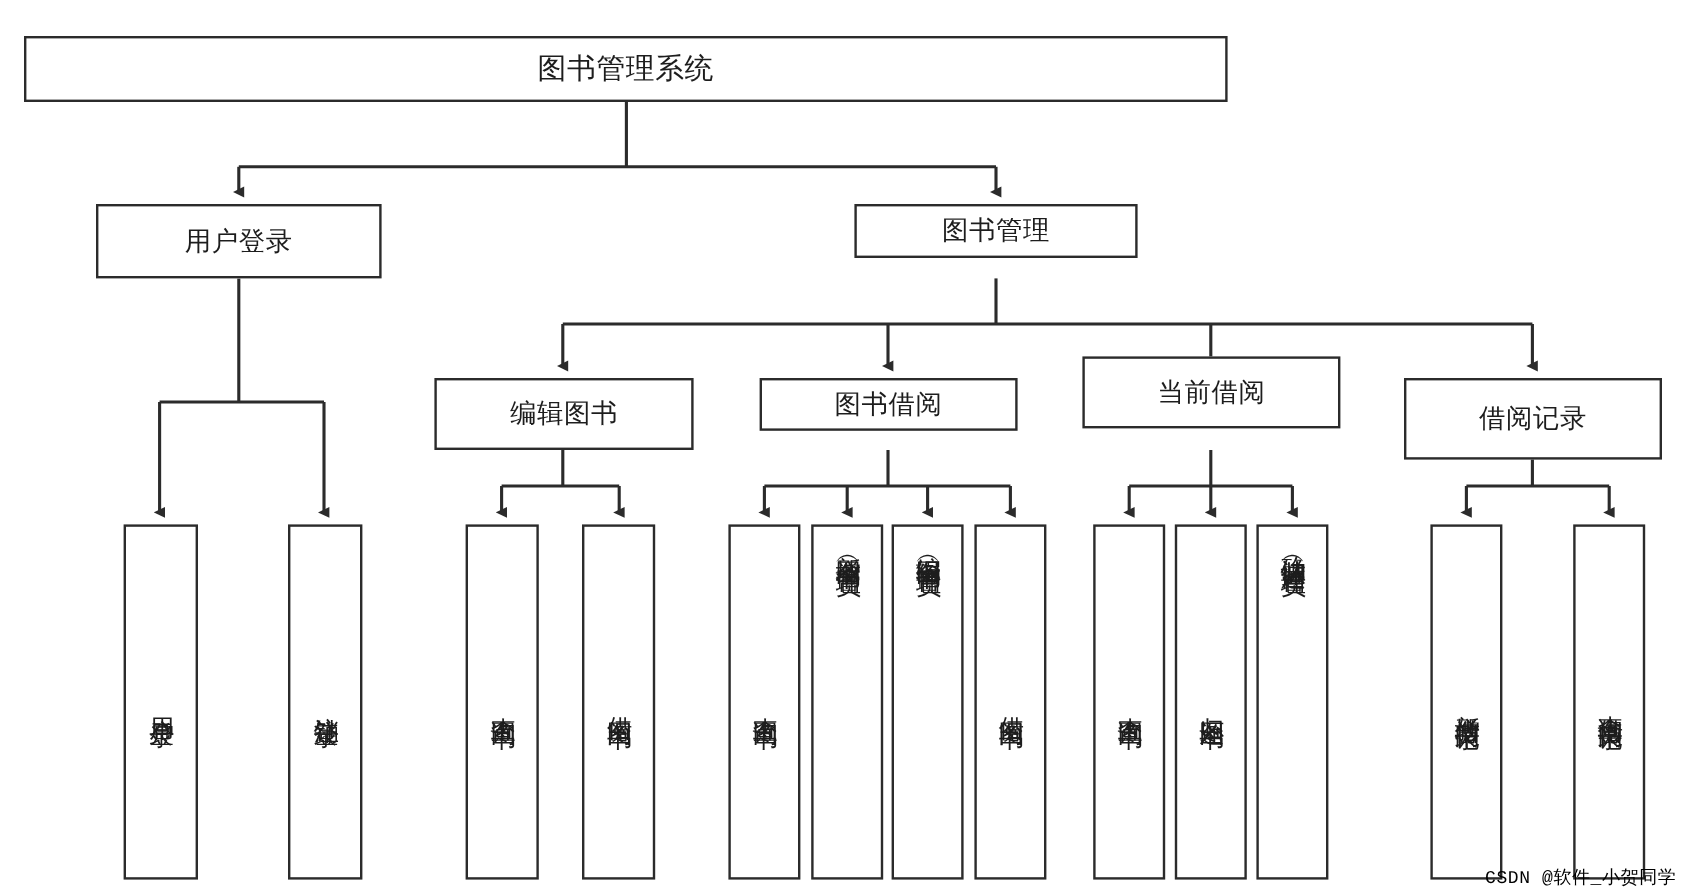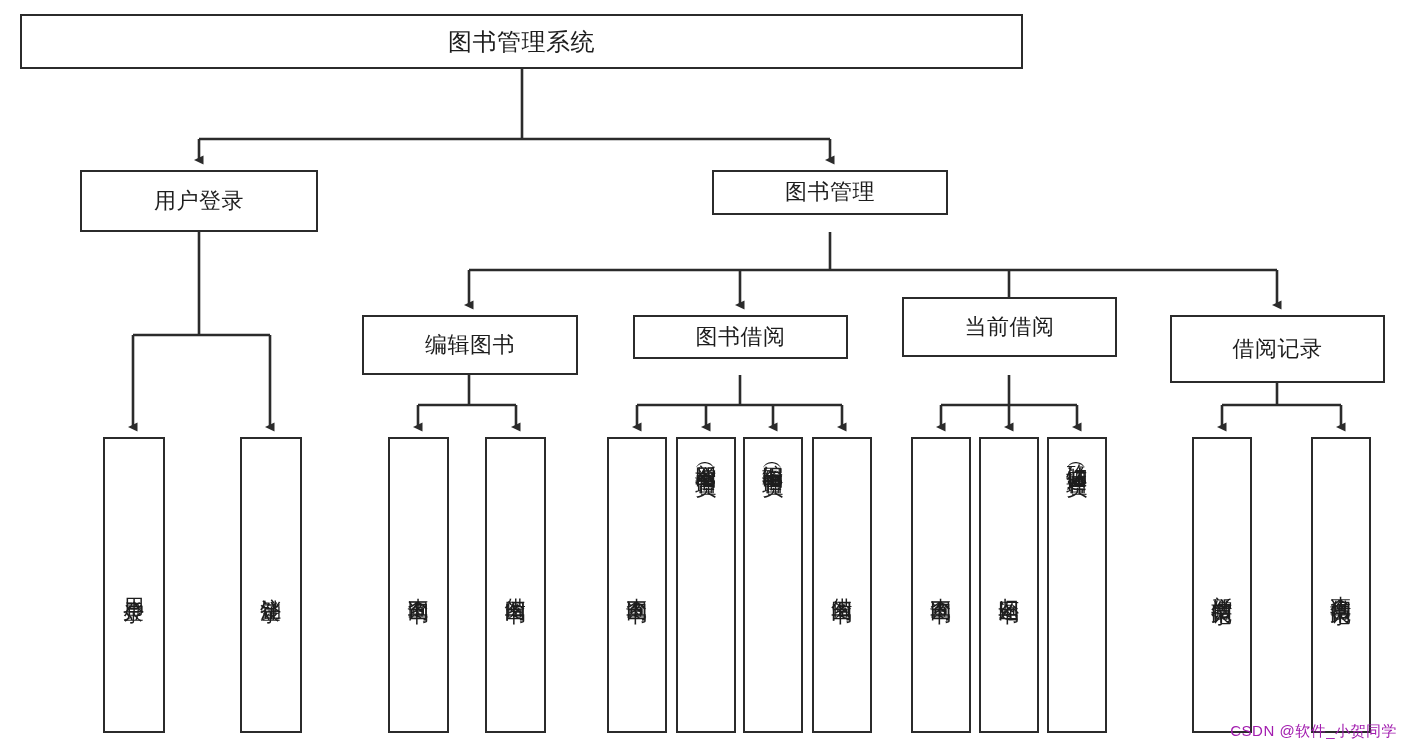--- a/index.html
+++ b/index.html
@@ -67,24 +67,25 @@
   }
   .node.leaf.center-text {
     align-items: center;
     padding-top: 0;
   }
   #watermark {
     position: absolute;
     right: 8px;
     bottom: 6px;
     font-size: 15px;
-    color: #a21caf;
+    color: #000000;
     letter-spacing: 0.5px;
     z-index: 5;
     white-space: nowrap;
+    font-family: Liberation Mono, monospace;
   }
 </style>
 </head>
 <body>
 
 <div id="diagram-root">
 
   <svg id="edge-layer" viewBox="0 0 1405 747" xmlns="http://www.w3.org/2000/svg">
     <defs>
       <marker id="arrow" markerWidth="10" markerHeight="10" refX="5" refY="5" orient="auto" markerUnits="userSpaceOnUse">
@@ -132,21 +133,21 @@
       <line x1="1009" y1="405" x2="1009" y2="427" marker-end="url(#arrow)"></line>
       <line x1="1077" y1="405" x2="1077" y2="427" marker-end="url(#arrow)"></line>
 
       <line x1="1277" y1="375" x2="1277" y2="405"></line>
       <line x1="1222" y1="405" x2="1341" y2="405"></line>
       <line x1="1222" y1="405" x2="1222" y2="427" marker-end="url(#arrow)"></line>
       <line x1="1341" y1="405" x2="1341" y2="427" marker-end="url(#arrow)"></line>
     </g>
   </svg>
 
-  <div class="node level-1" style="left:20px; top:14px; width:1003px; height:55px;">
+  <div class="node level-1" style="left:20px; top:30px; width:1003px; height:55px;">
     <span class="node-label">图书管理系统</span>
   </div>
 
   <div class="node level-2" style="left:80px; top:170px; width:238px; height:62px;">
     <span class="node-label">用户登录</span>
   </div>
   <div class="node level-2" style="left:712px; top:170px; width:236px; height:45px;text-align:right;">
     <span class="node-label">图书管理</span>
   </div>
 

